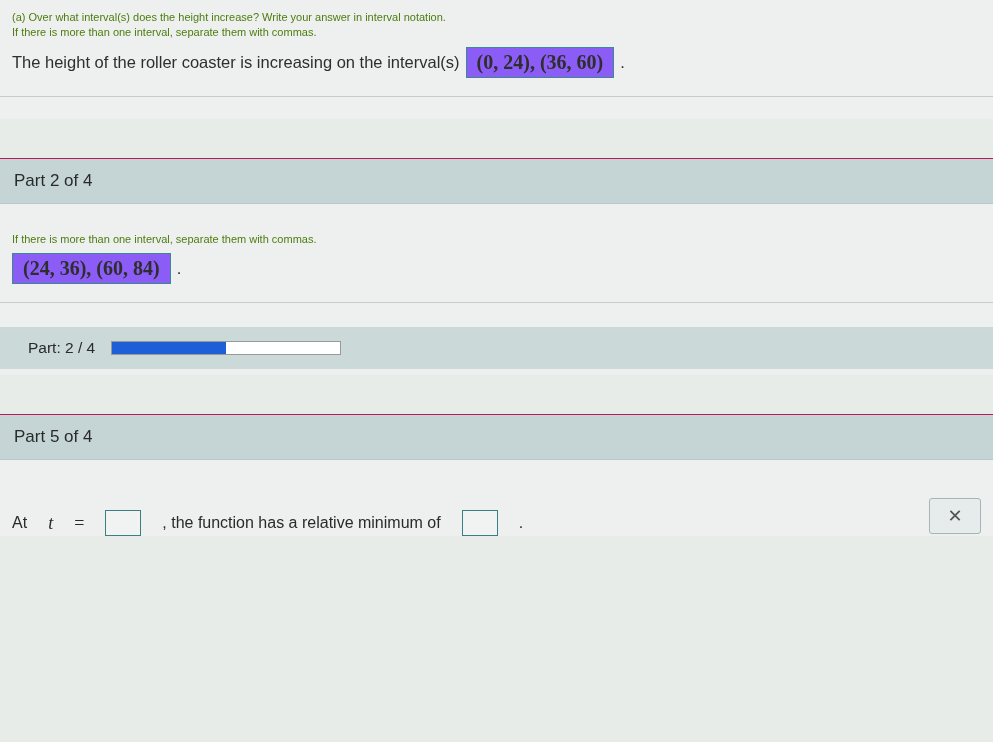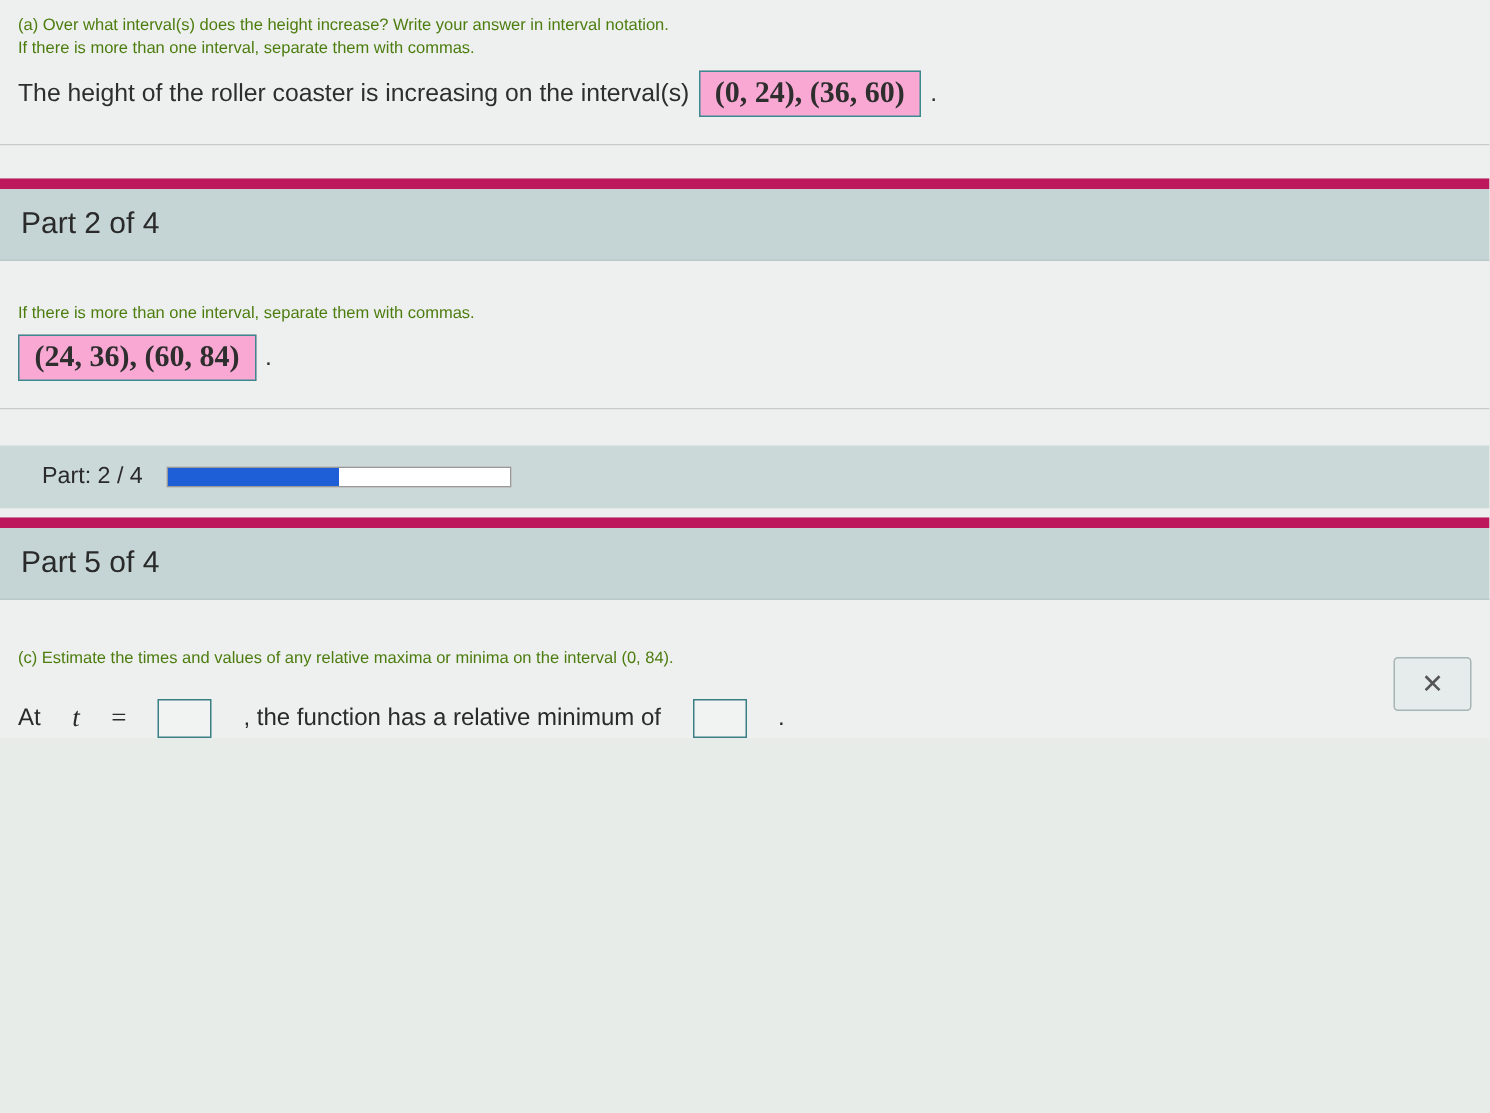--- a/index.html
+++ b/index.html
@@ -29,30 +29,31 @@
     align-items: center;
     flex-wrap: wrap;
     gap: 6px;
   }
   .answer-box {
     display: inline-block;
     border: 1.5px solid #3a8a8e;
     padding: 3px 10px;
     font-family: "Times New Roman", serif;
     font-size: 20px;
-    background: #f9a8d4;
+    background: #8b5cf6;
     font-weight: bold;
   }
   .part-header {
     background: #c5d5d5;
     padding: 12px 14px;
-    font-size: 20px;
+    font-size: 17px;
     color: #2a2a2a;
-    border-top: 7px solid #be185d;
+    border-top: 1px solid #be185d;
     border-bottom: 1px solid #b9c8c8;
+    margin-top: 39px;
   }
   .divider {
     border-top: 1px solid #c9cbc8;
   }
   .progress-row {
     background: #cbd9d9;
     padding: 12px 28px;
     display: flex;
     align-items: center;
     gap: 16px;
@@ -151,21 +152,20 @@
 </div>
 
 <div style="height:6px;background:#edf0ee"></div>
 
 <div class="part-header">Part 5 of 4</div>
 
 <div style="height:22px;background:#edf0ee"></div>
 
 <div class="part-c-row">
   <div class="part-c-content">
-    <div class="question-text">(c) Estimate the times and values of any relative maxima or minima on the interval (0, 84).</div>
     <div class="at-line">
       <span>At</span>
       <span class="italic serif">t</span>
       <span class="serif">=</span>
       <span class="input-box"></span>
       <span>, the function has a relative minimum of</span>
       <span class="input-box"></span>
       <span>.</span>
     </div>
   </div>

